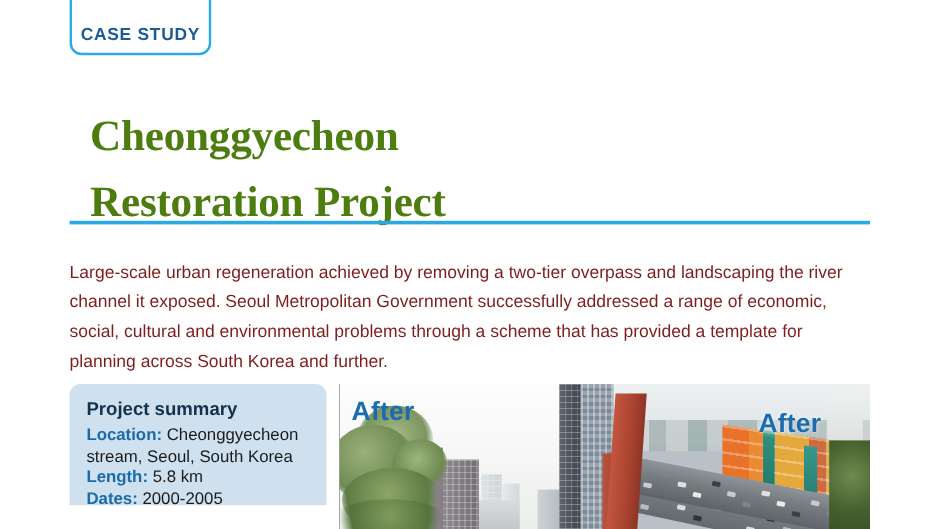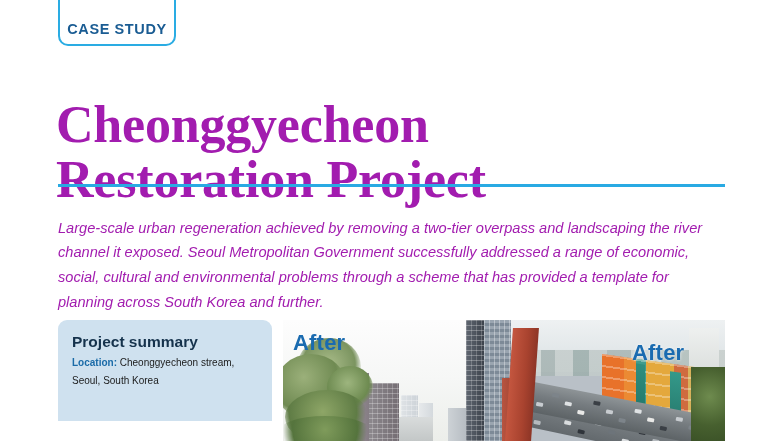--- a/index.html
+++ b/index.html
@@ -36,27 +36,27 @@
     font-weight: 700;
     letter-spacing: 0.6px;
     color: #1a5c93;
     font-family: "Liberation Sans", sans-serif;
     white-space: nowrap;
   }
 
   
   #page-title {
     position: absolute;
-    left: 56px;
+    left: 75px;
     top: 62px;
     width: 680px;
     font-family: "Liberation Serif", serif;
-    font-size: 52px;
+    font-size: 36px;
     line-height: 55px;
-    color: #a21caf;
+    color: #4d7c0f;
     letter-spacing: -0.2px;
     white-space: pre-line;
   }
 
   
   #title-divider {
     position: absolute;
     left: 58px;
     top: 184px;
     width: 667px;
@@ -65,23 +65,22 @@
   }
 
   
   #intro-paragraph {
     position: absolute;
     left: 58px;
     top: 201px;
     width: 660px;
     font-size: 14.6px;
     line-height: 24.8px;
-    color: #a21caf;
+    color: #7f1d1d;
     font-family: "Liberation Sans", sans-serif;
-    font-style: italic;
   }
 
   
   #project-summary {
     position: absolute;
     left: 58px;
     top: 320px;
     width: 214px;
     height: 101px;
     box-sizing: border-box;
@@ -90,21 +89,21 @@
     padding: 12px 14px 0 14px;
   }
   #project-summary .summary-title {
     font-size: 15.5px;
     font-weight: 700;
     color: #15324c;
     margin: 0 0 3px 0;
     line-height: 19px;
   }
   #project-summary .summary-row {
-    font-size: 10px;
+    font-size: 14px;
     line-height: 17.6px;
     color: #1b1b1b;
   }
   #project-summary .summary-label {
     color: #1a6ba8;
     font-weight: 700;
   }
 
   
   #after-panel {
@@ -341,22 +340,28 @@
 
 <p id="intro-paragraph">Large-scale urban regeneration achieved by removing a two-tier overpass and landscaping the river channel it exposed. Seoul Metropolitan Government successfully addressed a range of economic, social, cultural and environmental problems through a scheme that has provided a template for planning across South Korea and further.</p>
 
 <div id="project-summary">
   <div class="summary-title">Project summary</div>
 
   <div class="summary-row">
     <span class="summary-label">Location:</span><span> Cheonggyecheon stream, Seoul, South Korea</span>
   </div>
 
-
-
+  <div class="summary-row">
+    <span class="summary-label">Length:</span><span> 5.8 km</span>
+  </div>
+
+
+  <div class="summary-row">
+    <span class="summary-label">Dates:</span><span> 2000-2005</span>
+  </div>
 </div>
 
 <div id="after-panel">
   <div id="after-photo">
     <div class="bldg after-tower-far-a"></div>
     <div class="bldg after-tower-far-b"></div>
     <div class="bldg after-low-block"></div>
     <div class="bldg after-tower-mid"></div>
     <div class="bldg after-tower-mid2"></div>
     <div class="bldg after-tower-tall2"></div>

